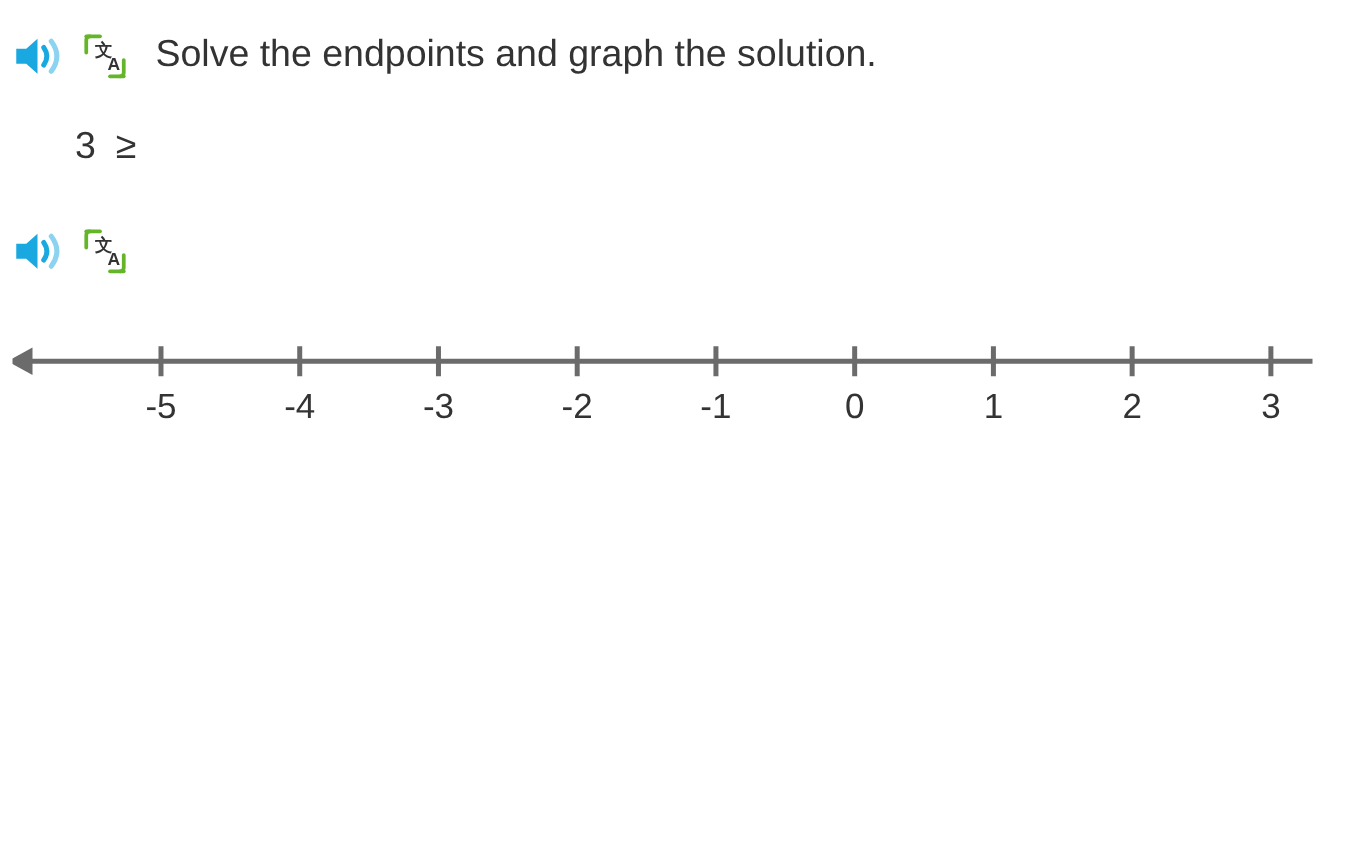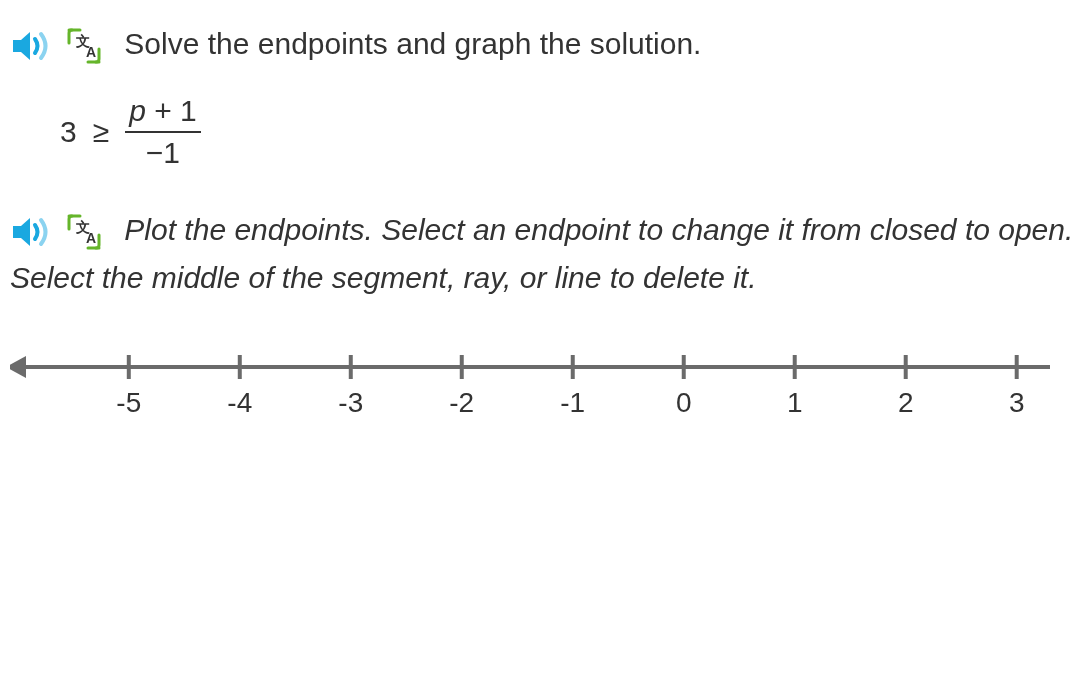--- a/index.html
+++ b/index.html
@@ -71,26 +71,20 @@
       </svg>
     </span>
   </span>
   <span class="instruction-text">Solve the endpoints and graph the solution.</span>
 </div>
 
 <div class="inequality">
   <span class="ineq-flex">
     <span>3</span>
     <span>≥</span>
-    <span class="frac">
-      <span class="num">
-        <span class="fvar">p</span><span> + 1</span>
-      </span>
-      <span class="den">−1</span>
-    </span>
   </span>
 </div>
 
 <div class="block">
   <span class="icon-row">
     <span class="speaker-icon">
       <svg viewBox="0 0 44 38">
         <path d="M3 13 L11 13 L20 5 L20 33 L11 25 L3 25 Z" fill="#1aa8e0"></path>
         <path d="M25 12 Q30 19 25 26" stroke="#1aa8e0" stroke-width="4" fill="none" stroke-linecap="round"></path>
         <path d="M31 7 Q40 19 31 31" stroke="#8bd3f0" stroke-width="4" fill="none" stroke-linecap="round"></path>
@@ -100,21 +94,20 @@
       <svg viewBox="0 0 40 38">
         <path d="M5 3 L16 3" stroke="#65b52a" stroke-width="3" fill="none" stroke-linecap="round"></path>
         <path d="M5 16 L5 6 Q5 3 8 3" stroke="#65b52a" stroke-width="3" fill="none" stroke-linecap="round"></path>
         <path d="M24 35 L35 35" stroke="#65b52a" stroke-width="3" fill="none" stroke-linecap="round"></path>
         <path d="M35 22 L35 32 Q35 35 32 35" stroke="#65b52a" stroke-width="3" fill="none" stroke-linecap="round"></path>
         <text x="12" y="19" font-size="14" font-family="sans-serif" fill="#333" font-weight="bold">文</text>
         <text x="22" y="30" font-size="14" font-family="sans-serif" fill="#333" font-weight="bold">A</text>
       </svg>
     </span>
   </span>
-  <span class="instruction-text italic">Plot the endpoints. Select an endpoint to change it from closed to open. Select the middle of the segment, ray, or line to delete it.</span>
 </div>
 
 <div class="numline-wrap">
   <svg id="numline-svg" viewBox="0 0 1050 100" width="1050" height="100">
       <line x1="10" y1="35" x2="1040" y2="35" stroke="#6b6b6b" stroke-width="4"></line>
       <polygon points="-4,35 16,24 16,46" fill="#6b6b6b"></polygon>
       <line x1="118.79120879120877" x2="118.79120879120877" y1="23" y2="47" stroke="#6b6b6b" stroke-width="4"></line>
       <text x="118.79120879120877" y="80" text-anchor="middle" font-size="28" font-family="Verdana, Geneva, sans-serif" fill="#333">-5</text>
       <line x1="229.78021978021977" x2="229.78021978021977" y1="23" y2="47" stroke="#6b6b6b" stroke-width="4"></line>
       <text x="229.78021978021977" y="80" text-anchor="middle" font-size="28" font-family="Verdana, Geneva, sans-serif" fill="#333">-4</text>

